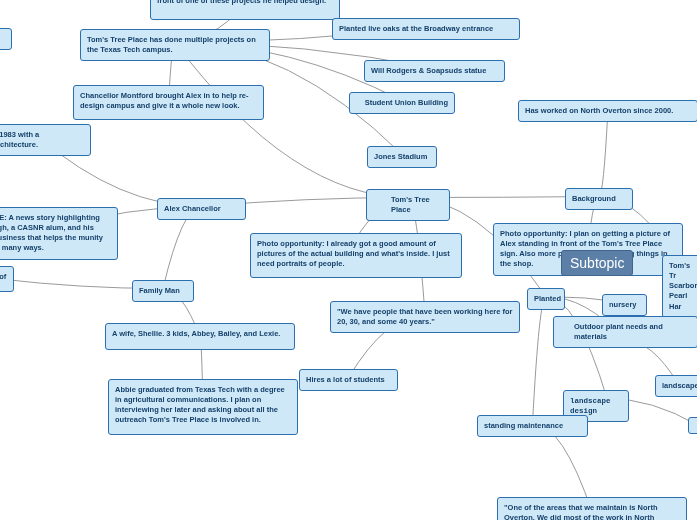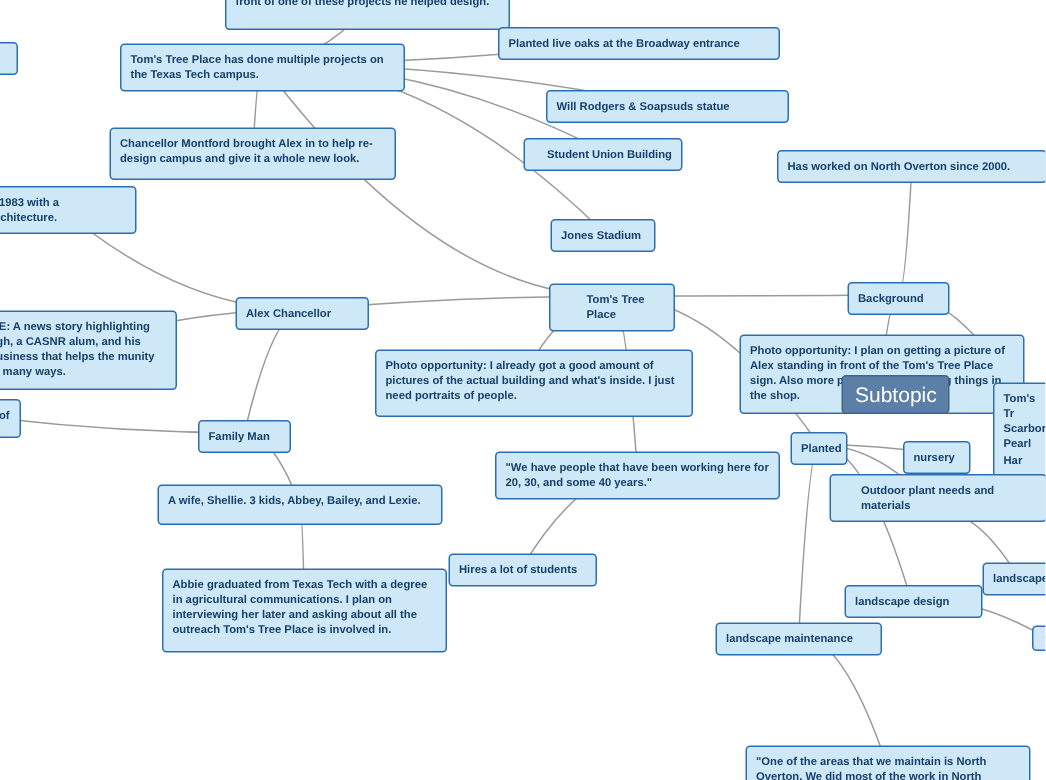--- a/index.html
+++ b/index.html
@@ -82,21 +82,21 @@
       <path d="M 546 296.5 Q 539.25 296.5 532.5 423.5" stroke="#9a9a9a" stroke-width="1" fill="none"></path>
       <path d="M 625.5 340.5 Q 651.75 340.5 678 383.5" stroke="#9a9a9a" stroke-width="1" fill="none"></path>
       <path d="M 532.5 423.5 Q 562.25 423.5 592 512" stroke="#9a9a9a" stroke-width="1" fill="none"></path>
       <path d="M 607 398.5 Q 652.5 398.5 698 425.5" stroke="#9a9a9a" stroke-width="1" fill="none"></path>
     </svg>
   <div id="nodes-layer">
       <div class="node" style="left: 150px; top: -10px; width: 190px; min-height: 30px;">front of one of these projects he helped design.</div>
       <div class="node" style="left: -14px; top: 28px; width: 26px; min-height: 22px;"></div>
       <div class="node" style="left: 80px; top: 29px; width: 190px; min-height: 27px;">Tom's Tree Place has done multiple projects on the Texas Tech campus.</div>
       <div class="node" style="left: 332px; top: 18px; width: 188px; min-height: 17px;">Planted live oaks at the Broadway entrance</div>
-      <div class="node" style="left: 364px; top: 60px; width: 162px; min-height: 17px;">Will Rodgers &amp; Soapsuds statue</div>
+      <div class="node" style="left: 364px; top: 60px; width: 141px; min-height: 17px;">Will Rodgers &amp; Soapsuds statue</div>
       <div class="node" style="left: 73px; top: 85px; width: 191px; min-height: 35px;">Chancellor Montford brought Alex in to help re-design campus and give it a whole new look.</div>
       <div class="node" style="left: 349px; top: 92px; width: 106px; min-height: 17px; text-align: right;">Student Union Building</div>
       <div class="node" style="left: 518px; top: 100px; width: 180px; min-height: 17px;">Has worked on North Overton since 2000.</div>
       <div class="node" style="left: -14px; top: 124px; width: 105px; min-height: 26px;">s 1983 with a  architecture.</div>
       <div class="node" style="left: 367px; top: 146px; width: 70px; min-height: 17px;">Jones Stadium</div>
       <div class="node" style="left: 157px; top: 198px; width: 89px; min-height: 17px;">Alex Chancellor</div>
       <div class="node" style="left: 366px; top: 189px; width: 84px; min-height: 17px; padding-left: 24px;">Tom's Tree Place</div>
       <div class="node" style="left: 565px; top: 188px; width: 68px; min-height: 17px;">Background</div>
       <div class="node" style="left: -14px; top: 207px; width: 132px; min-height: 45px;">ME: A news story highlighting ugh, a CASNR alum, and his  business that helps the munity in many ways.</div>
       <div class="node" style="left: 250px; top: 233px; width: 212px; min-height: 45px;">Photo opportunity: I already got a good amount of pictures of the actual building and what's inside. I just need portraits of people.</div>
@@ -104,20 +104,20 @@
       <div class="node" style="left: 662px; top: 255px; width: 40px; min-height: 30px;">Tom's Tr Scarboro Pearl Har</div>
       <div class="node" style="left: -14px; top: 266px; width: 28px; min-height: 26px;">s of</div>
       <div class="node" style="left: 132px; top: 280px; width: 62px; min-height: 17px;">Family Man</div>
       <div class="node" style="left: 527px; top: 288px; width: 38px; min-height: 17px;">Planted</div>
       <div class="node" style="left: 602px; top: 294px; width: 45px; min-height: 17px;">nursery</div>
       <div class="node" style="left: 330px; top: 301px; width: 190px; min-height: 27px;">"We have people that have been working here for 20, 30, and some 40 years."</div>
       <div class="node" style="left: 105px; top: 323px; width: 190px; min-height: 27px;">A wife, Shellie. 3 kids, Abbey, Bailey, and Lexie.</div>
       <div class="node" style="left: 553px; top: 316px; width: 145px; min-height: 17px; padding-left: 20px;">Outdoor plant needs and materials</div>
       <div class="node" style="left: 655px; top: 375px; width: 46px; min-height: 17px;">landscape</div>
       <div class="node" style="left: 299px; top: 369px; width: 99px; min-height: 17px;">Hires a lot of students</div>
-      <div class="node" style="left: 563px; top: 390px; width: 92px; min-height: 17px;">landscape design</div>
+      <div class="node" style="left: 563px; top: 390px; width: 66px; min-height: 17px; font-family: Liberation Mono, monospace;">landscape design</div>
       <div class="node" style="left: 108px; top: 379px; width: 190px; min-height: 56px;">Abbie graduated from Texas Tech with a degree in agricultural communications. I plan on interviewing her later and asking about all the outreach Tom's Tree Place is involved in.</div>
-      <div class="node" style="left: 477px; top: 415px; width: 111px; min-height: 17px;">landscape maintenance</div>
+      <div class="node" style="left: 477px; top: 415px; width: 111px; min-height: 17px;">standing maintenance</div>
       <div class="node" style="left: 688px; top: 417px; width: 20px; min-height: 17px;"></div>
       <div class="node" style="left: 497px; top: 497px; width: 190px; min-height: 30px;">"One of the areas that we maintain is North Overton. We did most of the work in North</div>
     </div>
   <div class="tooltip" id="tooltip" style="left:561px; top:250px;">Subtopic</div>
 </div>
 
 </body></html>

